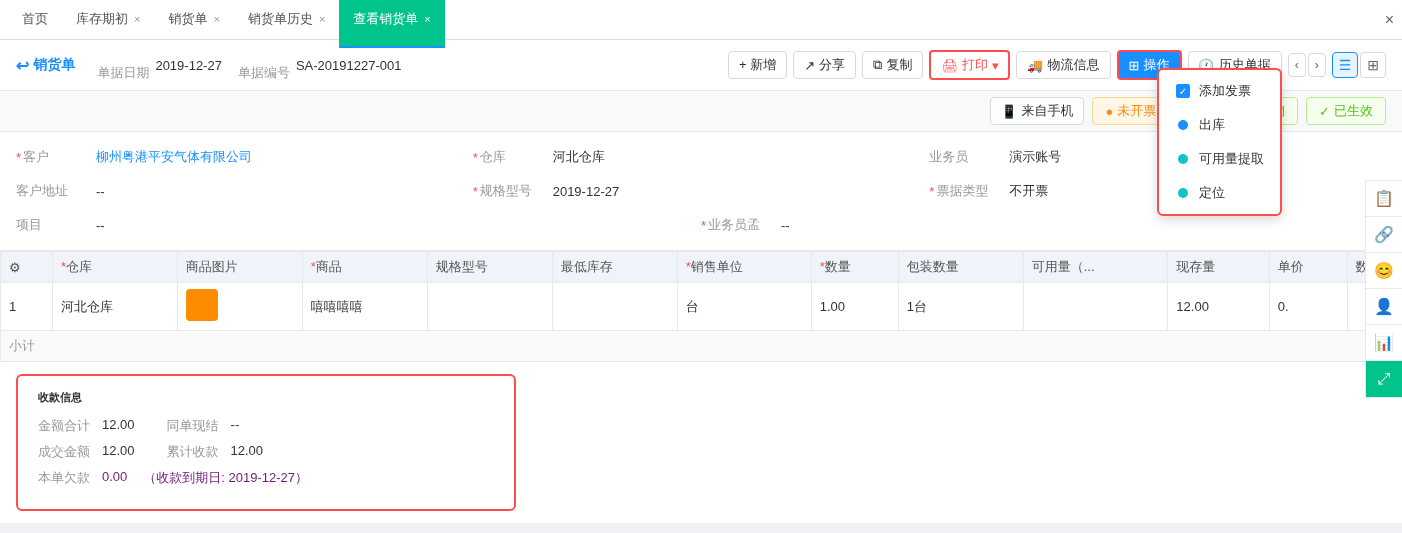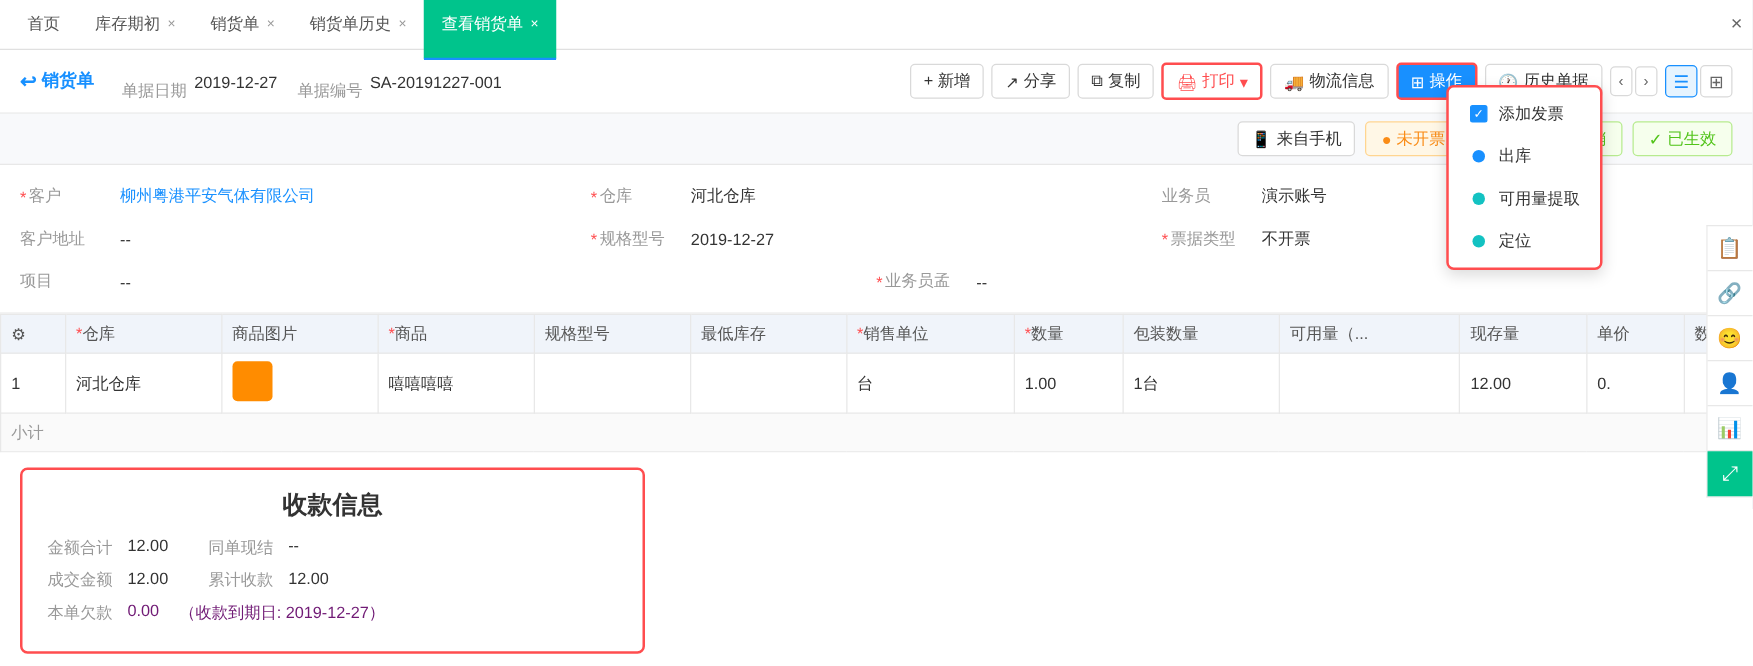--- a/index.html
+++ b/index.html
@@ -102,21 +102,21 @@
       text-align: left; white-space: nowrap;
     }
     .data-table tr.subtotal td { background: #fafafa; color: #999; }
 
     
     .bottom-section { display: flex; padding: 12px 16px; background: #fff; gap: 24px; flex-wrap: wrap; }
     .payment-info {
       border: 2px solid #ff4d4f; border-radius: 6px;
       padding: 14px 20px; min-width: 500px;
     }
-    .payment-title { font-size: 20px; font-weight: bold; margin-bottom: 12px; text-align: center; }
+    .payment-title { font-size: 11px; font-weight: bold; margin-bottom: 12px; }
     .payment-row { display: flex; gap: 32px; margin-bottom: 8px; }
     .payment-item { display: flex; align-items: flex-start; gap: 12px; }
     .payment-item .p-label { color: #999; font-size: 13px; }
     .payment-item .p-value { color: #333; font-size: 13px; }
     .payment-item .p-value.red { color: #701a75; }
 
     
     .dropdown-overlay {
       position: fixed; top: 68px; right: 120px;
       background: #fff; border: 2px solid #ff4d4f; border-radius: 6px;

